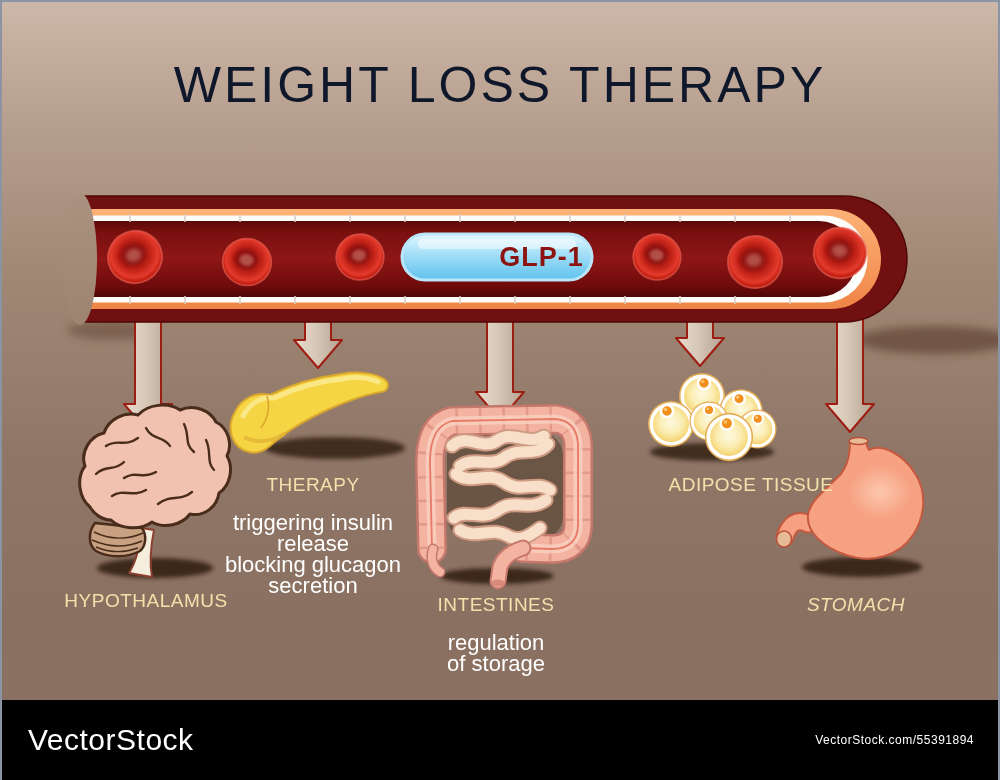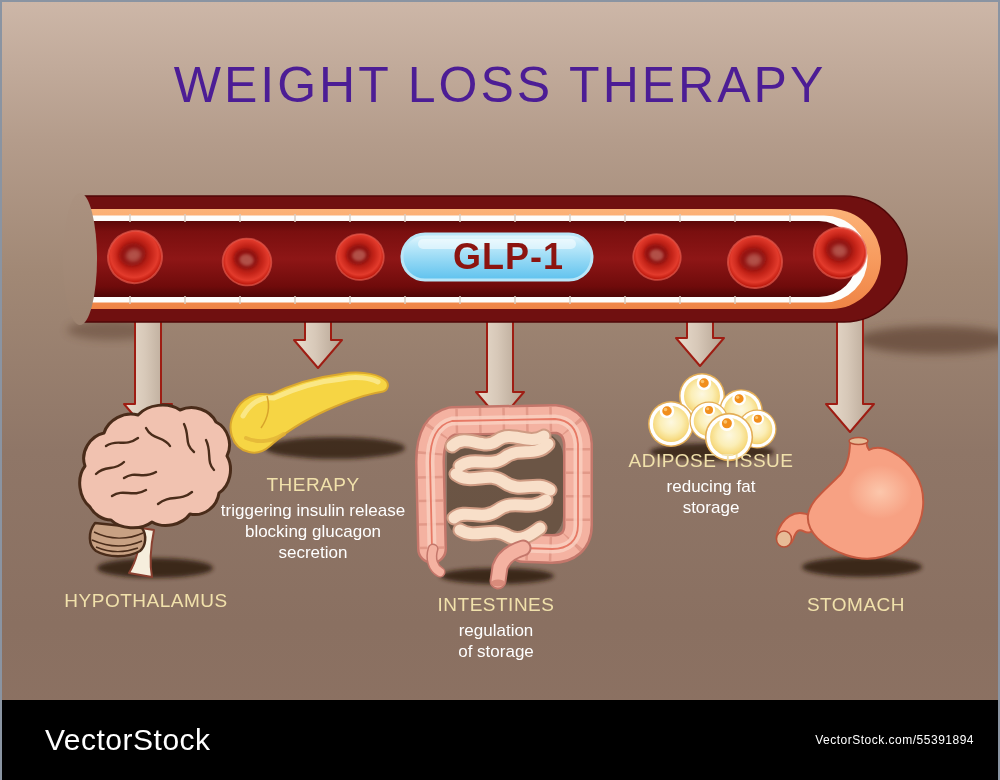--- a/index.html
+++ b/index.html
@@ -4,44 +4,44 @@
 <style>
   html,body{margin:0;padding:0;}
   body{
     width:1000px;height:780px;position:relative;overflow:hidden;
     font-family:"Liberation Sans",sans-serif;
     background:linear-gradient(180deg,#cdb7a8 0%,#b49c8b 18%,#a18875 35%,#8f7667 58%,#8a7061 80%,#8d7263 100%);
   }
   .frame{position:absolute;inset:0;border:2px solid #8a94a2;border-bottom:none;pointer-events:none;z-index:10;}
   .title{
     position:absolute;top:56px;left:0;width:100%;text-align:center;
-    color:#4c1d95;font-size:50px;font-weight:400;letter-spacing:3px;z-index:3;
+    color:#0f172a;font-size:50px;font-weight:400;letter-spacing:3px;z-index:3;
   }
   #art{position:absolute;left:0;top:0;z-index:2;}
   .pill-label{
     position:absolute;left:402px;top:234px;width:213px;height:46px;line-height:46px;
-    text-align:center;font-size:36px;font-weight:bold;letter-spacing:1px;color:#8c1410;z-index:4;
+    text-align:center;font-size:27px;font-weight:bold;letter-spacing:1px;color:#8c1410;z-index:4;padding-left:33px;
   }
   .organ-label{position:absolute;width:240px;text-align:center;z-index:4;}
   .organ-label h3{
     margin:0 0 4px 0;font-size:19px;font-weight:400;letter-spacing:.5px;color:#f1e1ab;
   }
   .organ-label p{
-    margin:4px;font-size:17px;line-height:21px;color:#ffffff;white-space:pre-line;font-weight:400;
+    margin:16px;font-size:22px;line-height:21px;color:#ffffff;white-space:pre-line;font-weight:400;
   }
   .label-hypothalamus{left:26px;top:590px;}
   .label-pancreas{left:193px;top:474px;}
   .label-intestines{left:376px;top:594px;}
-  .label-adipose{left:591px;top:450px;}
-  .label-stomach{left:736px;top:594px;}
+  .label-adipose{left:591px;top:474px;padding-left:40px;}
+  .label-stomach{left:736px;top:594px;font-style:italic;}
   .watermark-bar{
     position:absolute;left:0;top:700px;width:1000px;height:80px;background:#000;z-index:5;
     display:flex;align-items:center;justify-content:space-between;
   }
-  .wm-logo{color:#fff;font-size:30px;font-weight:400;margin-left:45px;letter-spacing:.5px;}
+  .wm-logo{color:#fff;font-size:30px;font-weight:400;margin-left:28px;letter-spacing:.5px;}
   .wm-credit{color:#fff;font-size:12px;font-weight:400;margin-right:26px;letter-spacing:.5px;}
 </style>
 </head>
 <body>
 
 <div class="frame"></div>
 
 <div class="title">WEIGHT LOSS THERAPY</div>
 
 <svg id="art" width="1000" height="780" viewBox="0 0 1000 780">
@@ -285,22 +285,20 @@
 blocking glucagon
 secretion</p>
 </div>
 <div class="organ-label label-intestines">
   <h3>INTESTINES</h3>
   <p>regulation
 of storage</p>
 </div>
 <div class="organ-label label-adipose">
   <h3>ADIPOSE TISSUE</h3>
-  <p>reducing fat
-storage</p>
 </div>
 <div class="organ-label label-stomach">
   <h3>STOMACH</h3>
 </div>
 
 <div class="watermark-bar">
   <span class="wm-logo">VectorStock</span>
   <span class="wm-credit">VectorStock.com/55391894</span>
 </div>
 

